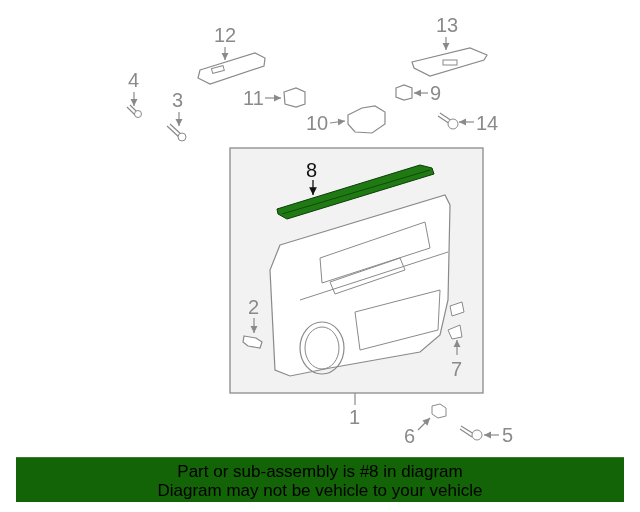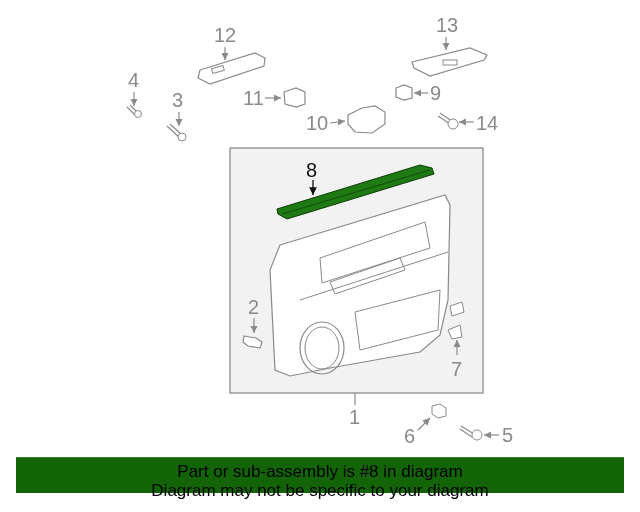--- a/index.html
+++ b/index.html
@@ -1,21 +1,21 @@
 <!DOCTYPE html>
 <html><head>
 <meta charset="utf-8">
 <style>
   html, body { margin:0; padding:0; background:#ffffff; }
   body { width:640px; height:512px; position:relative; overflow:hidden; font-family:"Liberation Sans", sans-serif; }
   #diagram { position:absolute; left:0; top:0; width:640px; height:455px; }
   .callout { font-family:"Liberation Sans", sans-serif; font-size:20px; fill:#8a8a8a; }
   .callout-hi { font-family:"Liberation Sans", sans-serif; font-size:20px; fill:#111111; }
   .banner {
-    position:absolute; left:16px; top:457px; width:608px; height:36px;
+    position:absolute; left:16px; top:457px; width:608px; height:45px;
     background:#136307; color:#000000; text-align:center;
     font-size:17px; line-height:19px; padding-top:4px; box-sizing:border-box;
     border-top:1px solid #3a7f2a;
   }
   .banner div { white-space:nowrap; }
 </style>
 </head>
 <body>
 
 <svg id="diagram" viewBox="0 0 640 455" xmlns="http://www.w3.org/2000/svg">
@@ -127,14 +127,14 @@
   <g>
     <path d="M461,426 L474,434 M460,429 L472,437" stroke="#8a8a8a" stroke-width="1.2"></path>
     <circle cx="477" cy="435" r="5" fill="#fff" stroke="#8a8a8a"></circle>
     <line x1="499" y1="435" x2="484" y2="435" stroke="#8a8a8a" stroke-width="1.2" marker-end="url(#arr)"></line>
     <text class="callout" x="502" y="442">5</text>
   </g>
 </svg>
 
 <div class="banner">
   <div>Part or sub-assembly is #8 in diagram</div>
-  <div>Diagram may not be specific to your diagram</div>
+  <div>Diagram may not be vehicle to your vehicle</div>
 </div>
 
 </body></html>

